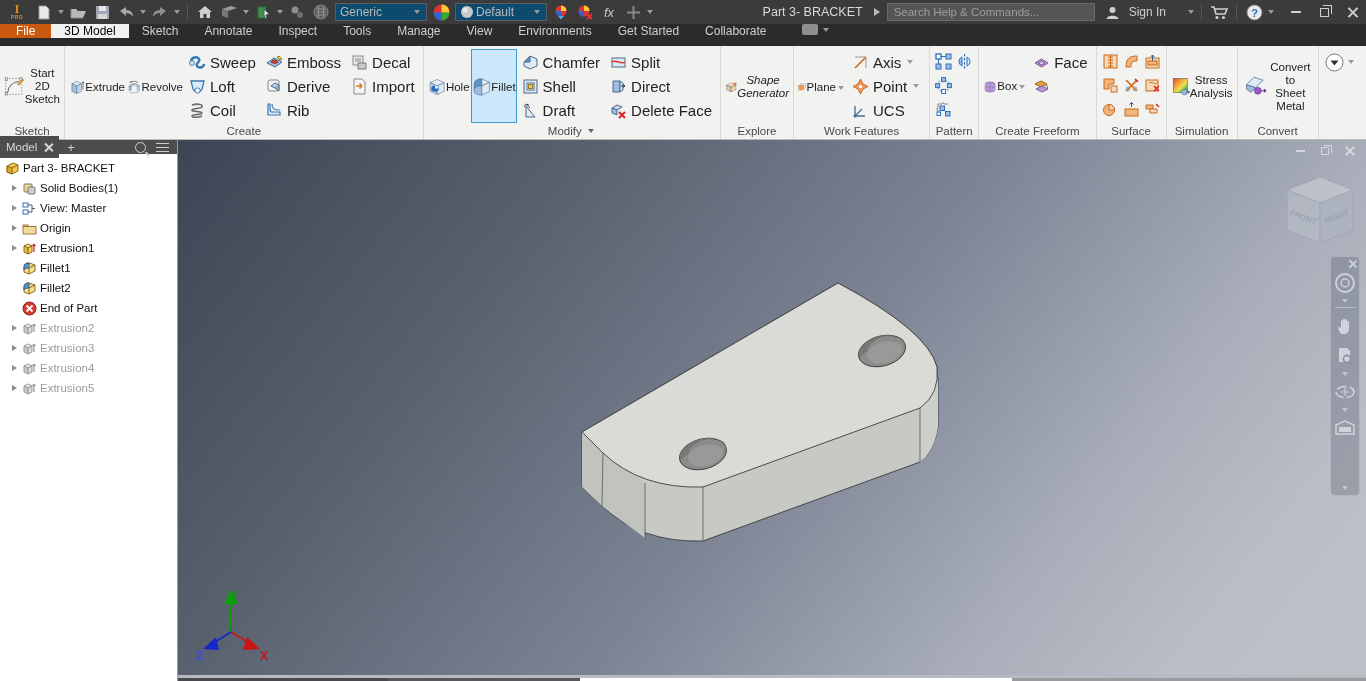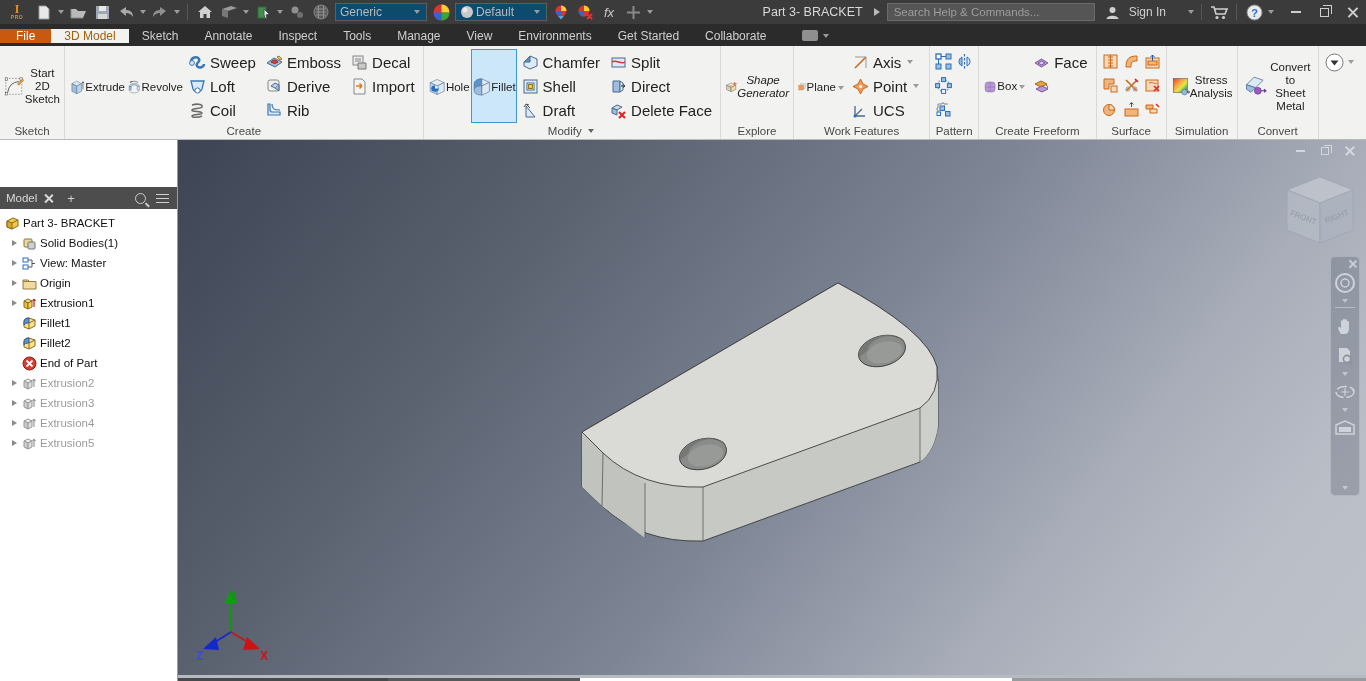--- a/index.html
+++ b/index.html
@@ -23,45 +23,45 @@
   .tb-win { display:flex; align-items:center; margin-left:6px; }
   .wbtn { width:28px; height:20px; display:flex; align-items:center; justify-content:center; }
   .glyph-min { width:10px; height:2px; background:#cfcfcf; }
   .glyph-restore { width:9px; height:9px; border:1.5px solid #cfcfcf; position:relative; }
   .glyph-restore::before { content:""; position:absolute; left:2px; top:-4px; width:8px; height:8px; border:1.5px solid #cfcfcf; border-bottom:none; border-left:none; }
   .glyph-close { position:relative; width:11px; height:11px; }
   .glyph-close::before,.glyph-close::after { content:""; position:absolute; left:5px; top:-1px; width:2px; height:13px; background:#cfcfcf; }
   .glyph-close::before { transform:rotate(45deg);} .glyph-close::after{ transform:rotate(-45deg);}
 
   
-  #tabrow { position:absolute; top:24px; left:0; width:1366px; height:23px; background:#2b2b2b; display:flex; align-items:center; font-size:12px; }
+  #tabrow { position:absolute; top:24px; left:0; width:1366px; height:23px; background:#2b2b2b; display:flex; align-items:flex-start; font-size:12px; }
   .rtab { padding:0 13px; display:flex; align-items:center; color:#cfcfcf; cursor:default; }
   .rtab.file { background:#c8590e; color:#fff; padding:0 16px; }
-  .rtab.active { background:#f2f2f1; color:#a16207; }
+  .rtab.active { background:#f2f2f1; color:#000000; }
   .tab-disp { margin-left:10px; display:flex; align-items:center; }
   .disp-ic { width:16px; height:11px; background:#8f8f8f; border-radius:2px; margin-right:3px; }
 
   
   #ribbon { position:absolute; top:46px; left:0; width:1366px; height:94px; background:#f2f2f1; border-bottom:1px solid #b9b9b9; display:flex; }
   .rgroup { display:flex; flex-direction:column; border-right:1px solid #d9d9d8; padding:3px 3px 0 3px; }
   .rg-body { flex:1; display:flex; align-items:stretch; }
   .rg-label { height:17px; display:flex; align-items:center; justify-content:center; font-size:11.5px; color:#484848; gap:4px; }
   .rg-label .caret { border-top-color:#666; }
   .bigbtn { width:58px; display:flex; flex-direction:row; align-items:center; padding-top:2px; cursor:default; border:1px solid transparent; }
   .bigbtn .bicon { width:34px; height:34px; margin:2px 0 2px; }
   .bigbtn .blabel { font-size:11.5px; color:#222; text-align:center; line-height:13px; }
   .bigbtn.sel { background:#cde7fa; border:1px solid #3d9bd4; }
   .smallcol { display:flex; flex-direction:column; justify-content:flex-start; padding:1px 2px; }
   .sbtn { display:flex; align-items:center; height:24px; font-size:15px; color:#222; padding:0 3px; cursor:default; gap:4px; }
   .sicon { width:17px; height:17px; flex:0 0 auto; }
   .icab { display:flex; align-items:center; gap:2px; }
 
   
   #browser { position:absolute; top:140px; left:0; width:178px; height:541px; background:#fff; border-right:1px solid #9a9a9a; }
-  #browser-tabs { height:22px; background:#4d4d4d; display:flex; align-items:center; color:#d8d8d8; font-size:11.5px;margin-top:47px; }
+  #browser-tabs { height:14px; background:#4d4d4d; display:flex; align-items:center; color:#d8d8d8; font-size:11.5px; }
   .btab { display:flex; align-items:center; height:22px; padding:0 6px; gap:7px; background:#4d4d4d; }
   .btab-close { position:relative; width:9px; height:9px; }
   .btab-close::before,.btab-close::after { content:""; position:absolute; left:4px; top:-1px; width:1.5px; height:11px; background:#d8d8d8; }
   .btab-close::before{transform:rotate(45deg);} .btab-close::after{transform:rotate(-45deg);}
   .btab-plus { color:#d0d0d0; font-size:13px; padding:0 8px; }
   .btabs-right { margin-left:auto; display:flex; align-items:center; gap:10px; padding-right:8px; }
   .srch { width:11px; height:11px; border:1.5px solid #cfcfcf; border-radius:50%; position:relative; }
   .srch::after { content:""; position:absolute; width:5px; height:1.5px; background:#cfcfcf; transform:rotate(45deg); left:9px; top:10px; }
   .hamb { width:13px; height:9px; border-top:1.5px solid #cfcfcf; border-bottom:1.5px solid #cfcfcf; position:relative; }
   .hamb::after { content:""; position:absolute; top:3px; left:0; width:13px; height:1.5px; background:#cfcfcf; }

